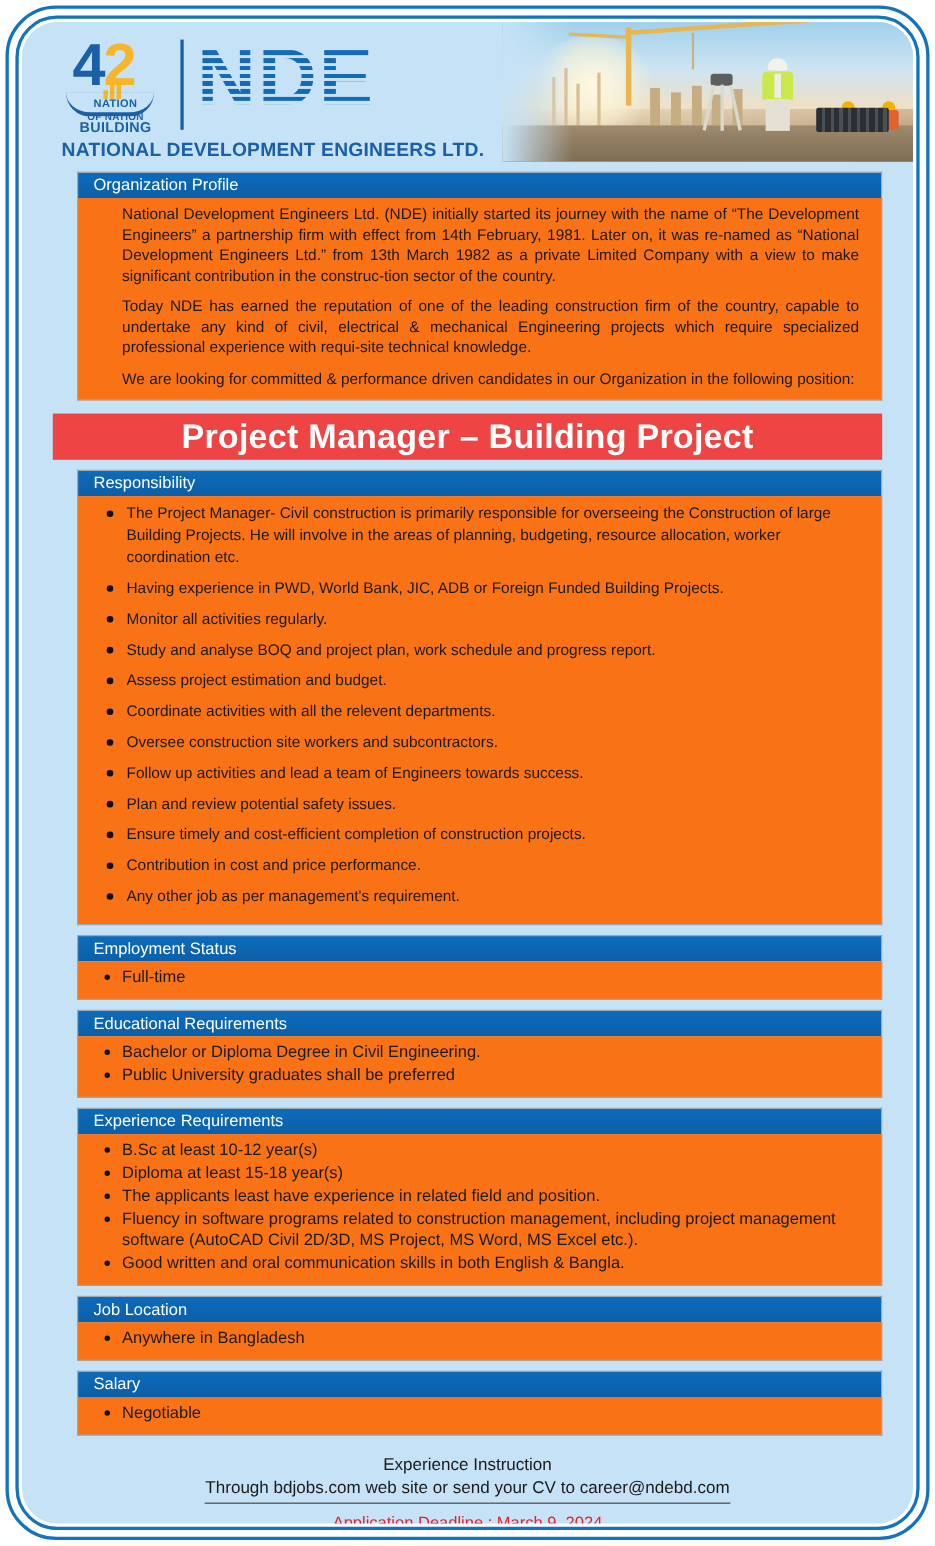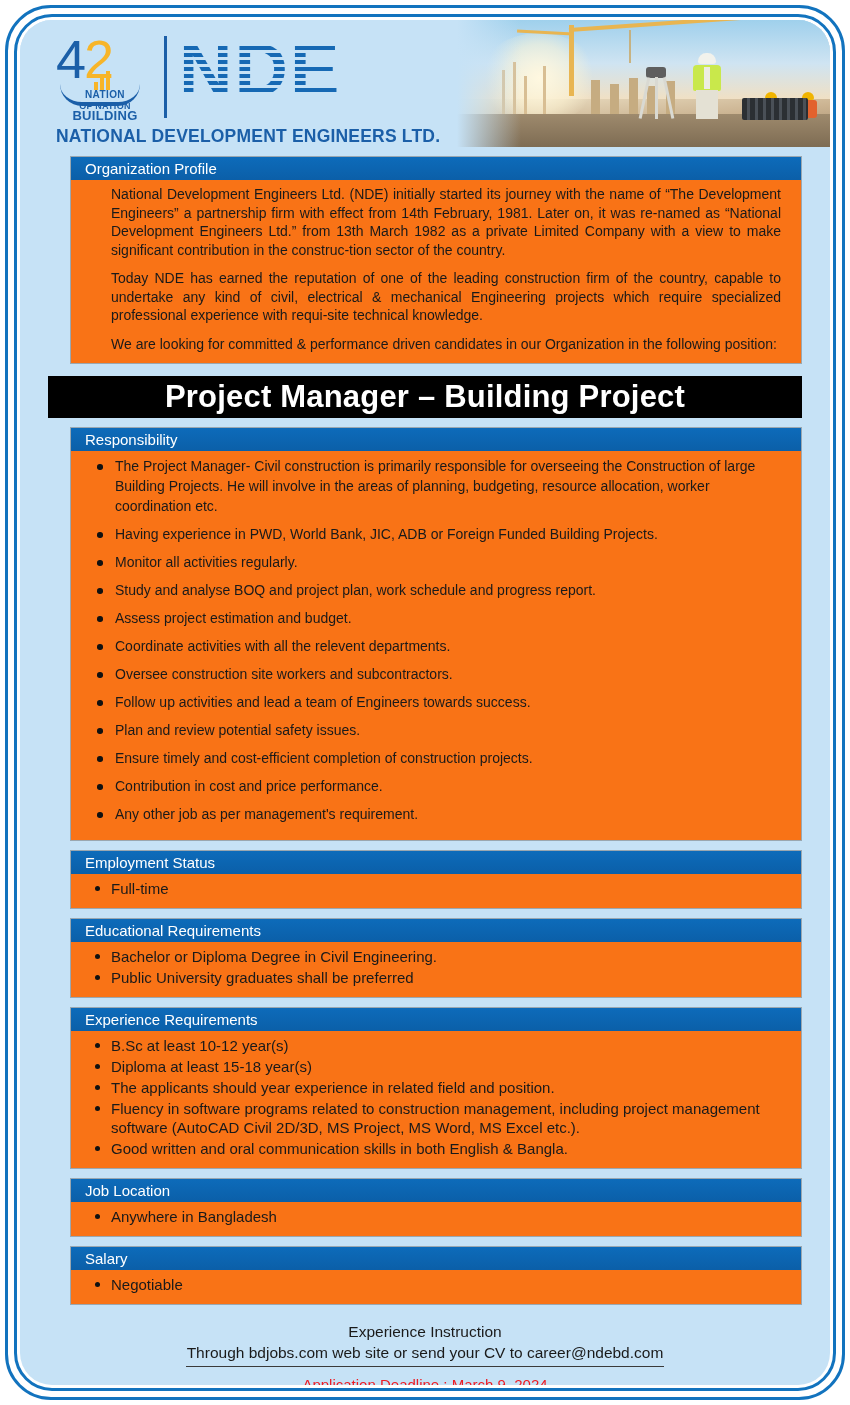--- a/index.html
+++ b/index.html
@@ -47,22 +47,22 @@
   .logo-wrap {
     position:absolute;
     left:36px; top:12px;
     display:flex; align-items:flex-start;
   }
   .emblem {
     position:relative;
     width:98px; height:92px;
   }
   .emblem-42 {
-    position:absolute; left:0; top:0;
-    font-size:54px; font-weight:normal; letter-spacing:-2px;
+    position:absolute; left:10px; top:0;
+    font-size:54px; font-weight:bold; letter-spacing:-2px;
     line-height:54px;
     color:#1B5FA8;
   }
   .emblem-42 .two { color:#F7B529; }
   .bars {
     position:absolute; left:38px; top:36px;
     display:flex; align-items:flex-end; gap:2px; height:22px;
   }
   .bars i { display:block; width:4px; background:#F7B529; }
   .bars i:nth-child(1){ height:8px; }
@@ -242,21 +242,21 @@
     font-size:14px; line-height:18.5px; color:#1A1A1A;
     margin:0 0 10px 0; padding-left:26px; padding-right:6px;
     text-align:justify;
   }
   .profile-body p:last-child { margin-bottom:2px; }
 
   
   .job-title {
     margin:12px 0 0 0;
     height:42px;
-    background:#000000;
+    background:#ef4444;
     display:flex; align-items:center; justify-content:center;
     color:#ffffff;
     font-size:31px; font-weight:bold;
     letter-spacing:.2px;
   }
   .job-title-wrap { padding:0 8px; }
 
   
   .footer {
     text-align:center;
@@ -396,21 +396,21 @@
           </ul>
         </div>
       </div>
 
       <div class="sec">
         <div class="sec-head indent">Experience Requirements</div>
         <div class="sec-body indent">
           <ul class="bl">
             <li>B.Sc at least 10-12 year(s)</li>
             <li>Diploma at least 15-18 year(s)</li>
-            <li>The applicants should year experience in related field and position.</li>
+            <li>The applicants least have experience in related field and position.</li>
             <li>Fluency in software programs related to construction management, including project management software (AutoCAD Civil 2D/3D, MS Project, MS Word, MS Excel etc.).</li>
             <li>Good written and oral communication skills in both English &amp; Bangla.</li>
           </ul>
         </div>
       </div>
 
       <div class="sec">
         <div class="sec-head indent">Job Location</div>
         <div class="sec-body indent">
           <ul class="bl">

